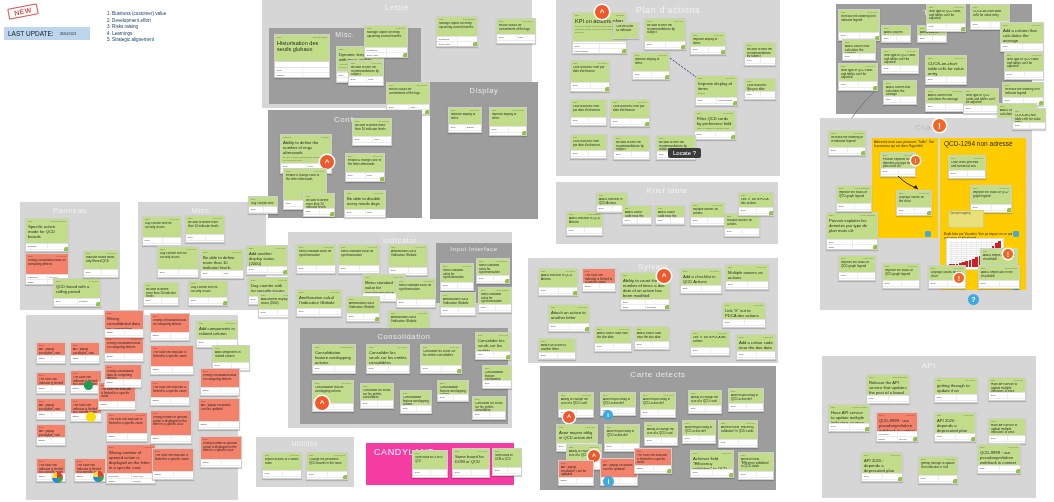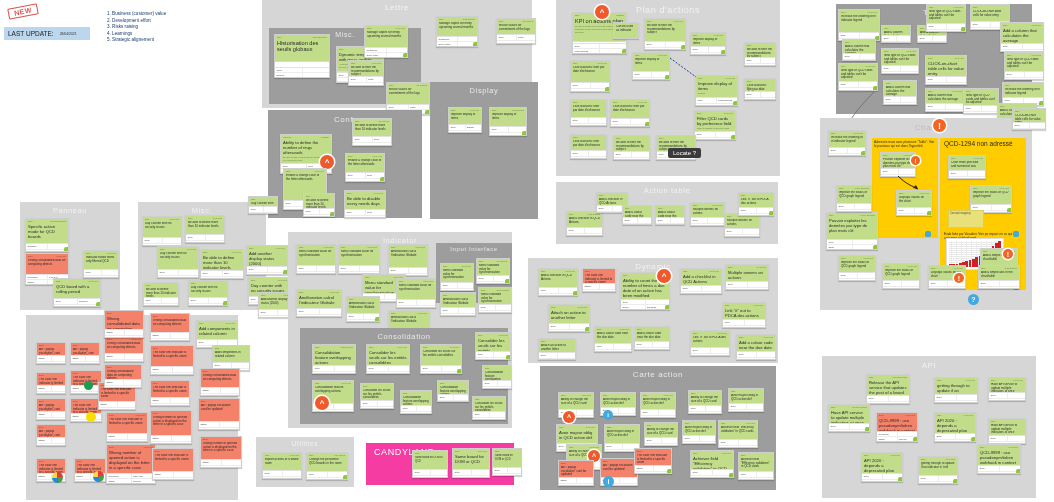--- a/index.html
+++ b/index.html
@@ -665,21 +665,21 @@
           <span></span>
         </div>
       </div>
   </div>
   <svg class="connector" style="left:668px;top:56px;width:32px;height:24px;">
     <line x1="2" y1="2" x2="28" y2="21" stroke="#2a3f8f" stroke-width="1" stroke-dasharray="2,1.5"></line>
   </svg>
   <div class="tooltip" style="left:668px;top:148px;">Locate ?</div>
 
   <div class="board light" style="left:556px;top:182px;width:222px;height:62px;">
-    <div class="bt" style="font-size:7.5px;top:4px;">Action table</div>
+    <div class="bt" style="font-size:7.5px;top:4px;">Krief table</div>
   </div>
   <div class="card" style="left:566px;top:211px;width:37px;height:25px;">
     <div class="hd" style="height:17px;">
         <div class="meta">
           <span>IDEA</span>
           <span>Jean Durand</span>
         </div>
         <div class="ttl">Add a checklist in QCD Actions</div>
       </div>
     <div class="ft" style="height:7px;">
@@ -1821,21 +1821,21 @@
       </div>
     <div class="ft" style="height:7px;">
         <div class="fr">
           <span>Topic</span>
           <span></span>
         </div>
       </div>
   </div>
 
   <div class="board light" style="left:528px;top:258px;width:250px;height:105px;">
-    <div class="bt" style="font-size:8px;top:4px;">Dynamic</div>
+    <div class="bt" style="font-size:8px;top:4px;">Sylvain</div>
   </div>
   <div class="card" style="left:538px;top:268px;width:40px;height:28px;">
     <div class="hd" style="height:20px;">
         <div class="meta">
           <span>IDEA</span>
           <span>Yves Krief</span>
         </div>
         <div class="ttl">Add a checklist in QCD Actions</div>
       </div>
     <div class="ft" style="height:7px;">
@@ -2014,21 +2014,21 @@
       </div>
     <div class="ft" style="height:7px;">
         <div class="fr">
           <span>Topic</span>
           <span></span>
         </div>
       </div>
   </div>
 
   <div class="board dark" style="left:540px;top:366px;width:236px;height:124px;">
-    <div class="bt" style="font-size:8px;top:4px;">Carte action</div>
+    <div class="bt" style="font-size:8px;top:4px;">Carte detects</div>
   </div>
   <div class="card" style="left:558px;top:392px;width:36px;height:26px;">
     <div class="hd" style="height:18px;">
         <div class="meta">
           <span>IDEA</span>
           <span>Yves Krief</span>
         </div>
         <div class="ttl">Ability to change the size of a QCD card</div>
       </div>
     <div class="ft" style="height:7px;">

